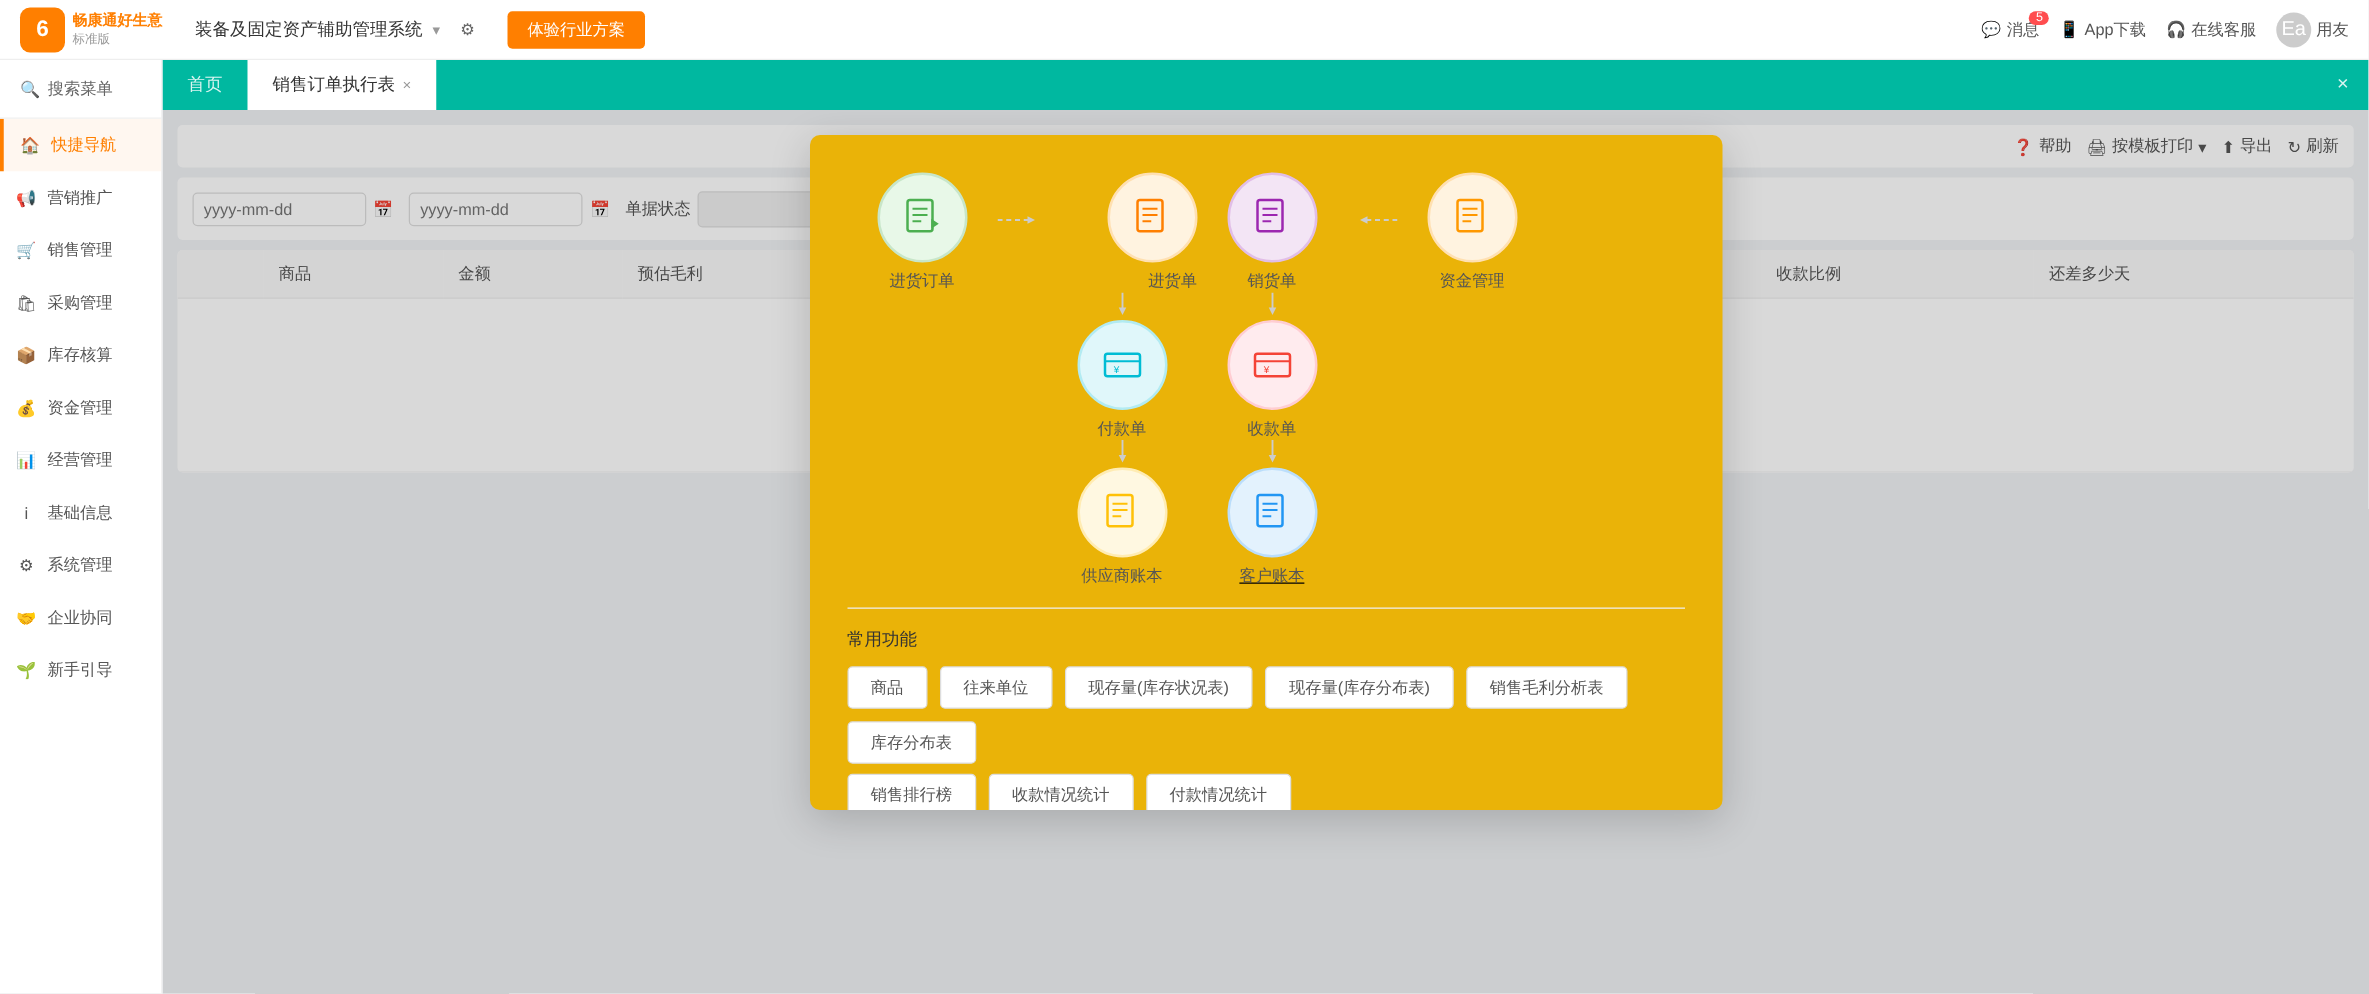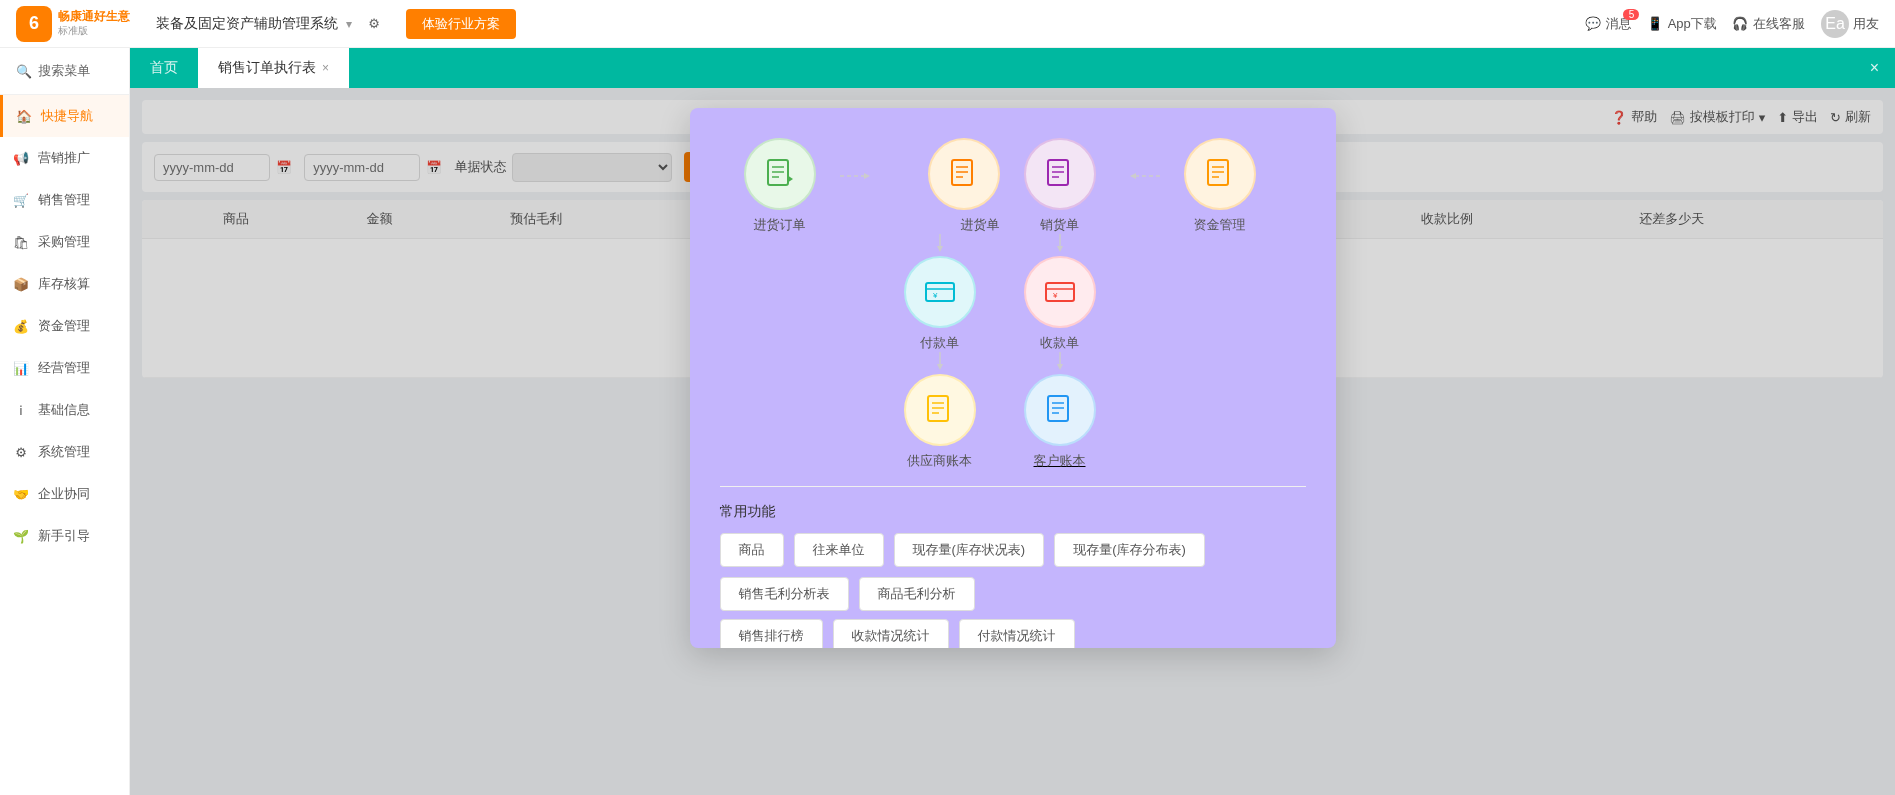--- a/index.html
+++ b/index.html
@@ -48,37 +48,37 @@
 
     
     .toolbar { display: flex; align-items: center; justify-content: flex-end; gap: 12px; padding: 8px 12px; background: #fff; border-radius: 4px; margin-bottom: 8px; }
     .toolbar-item { display: flex; align-items: center; gap: 4px; color: #555; font-size: 13px; cursor: pointer; }
     .toolbar-setting-btn { background: #fff; border: 1px solid #ddd; color: #555; padding: 5px 12px; border-radius: 4px; cursor: pointer; font-size: 12px; }
 
     
     .search-bar { background: #fff; padding: 10px 12px; border-radius: 4px; margin-bottom: 8px; display: flex; align-items: center; gap: 12px; flex-wrap: wrap; }
     .search-field { display: flex; align-items: center; gap: 6px; }
     .search-field label { color: #555; font-size: 13px; white-space: nowrap; }
-    .date-input { border: 1px solid #ddd; border-radius: 4px; padding: 5px 8px; font-size: 13px; color: #999; width: 116px; }
+    .date-input { border: 1px solid #ddd; border-radius: 4px; padding: 5px 8px; font-size: 13px; color: #999; width: 139px; }
     .date-icon { color: #999; cursor: pointer; }
     .status-select { border: 1px solid #ddd; border-radius: 4px; padding: 5px 8px; font-size: 13px; color: #555; width: 160px; }
     .query-btn { background: #ff7f00; color: white; border: none; padding: 6px 20px; border-radius: 4px; cursor: pointer; font-size: 13px; }
     .more-conditions { color: #ff7f00; font-size: 13px; cursor: pointer; }
 
     
     .table-container { background: #fff; border-radius: 4px; overflow: auto; flex: 1; }
     table { width: 100%; border-collapse: collapse; font-size: 13px; }
     thead tr { background: #fafafa; }
     th { padding: 10px 12px; text-align: left; color: #555; font-weight: 500; border-bottom: 1px solid #eee; white-space: nowrap; }
     td { padding: 10px 12px; border-bottom: 1px solid #f5f5f5; color: #333; }
     .empty-data { text-align: center; padding: 60px; color: #999; font-size: 14px; }
 
     
     .modal-overlay { position: absolute; top: 0; left: 0; right: 0; bottom: 0; background: rgba(0,0,0,0.15); z-index: 100; display: flex; align-items: flex-start; justify-content: center; padding-top: 20px; }
-    .modal { background: #c4b5fd; border-radius: 8px; width: 646px; max-height: 540px; box-shadow: 0 8px 32px rgba(0,0,0,0.18); overflow: hidden; }
+    .modal { background: #eab308; border-radius: 8px; width: 730px; max-height: 540px; box-shadow: 0 8px 32px rgba(0,0,0,0.18); overflow: hidden; }
     .modal-body { padding: 30px 30px 20px 30px; }
     .flow-icon { width: 72px; height: 72px; border-radius: 50%; display: flex; align-items: center; justify-content: center; font-size: 28px; }
     .flow-icon.green { background: #e8f8e8; color: #4caf50; border: 2px solid #c8e6c9; }
     .flow-icon.orange { background: #fff3e0; color: #ff7f00; border: 2px solid #ffe0b2; }
     .flow-icon.purple { background: #f3e5f5; color: #9c27b0; border: 2px solid #e1bee7; }
     .flow-icon.teal { background: #e0f7fa; color: #00bcd4; border: 2px solid #b2ebf2; }
     .flow-icon.red { background: #ffebee; color: #f44336; border: 2px solid #ffcdd2; }
     .flow-icon.yellow { background: #fff8e1; color: #ffc107; border: 2px solid #ffecb3; }
     .flow-icon.blue { background: #e3f2fd; color: #2196f3; border: 2px solid #bbdefb; }
     .flow-label { font-size: 13px; color: #555; text-align: center; }
@@ -433,21 +433,21 @@
               </div>
 
               <div class="common-functions">
                 <div class="common-title">常用功能</div>
                 <div class="common-buttons">
                   <button class="common-btn">商品</button>
                   <button class="common-btn">往来单位</button>
                   <button class="common-btn">现存量(库存状况表)</button>
                   <button class="common-btn">现存量(库存分布表)</button>
                   <button class="common-btn">销售毛利分析表</button>
-                  <button class="common-btn">商品毛利分析</button>
+                  <button class="common-btn">库存分布表</button>
                 </div>
                 <div class="common-buttons" style="margin-top:8px;">
                   <button class="common-btn">销售排行榜</button>
                   <button class="common-btn">收款情况统计</button>
                   <button class="common-btn">付款情况统计</button>
                 </div>
               </div>
             </div>
 
           </div>

